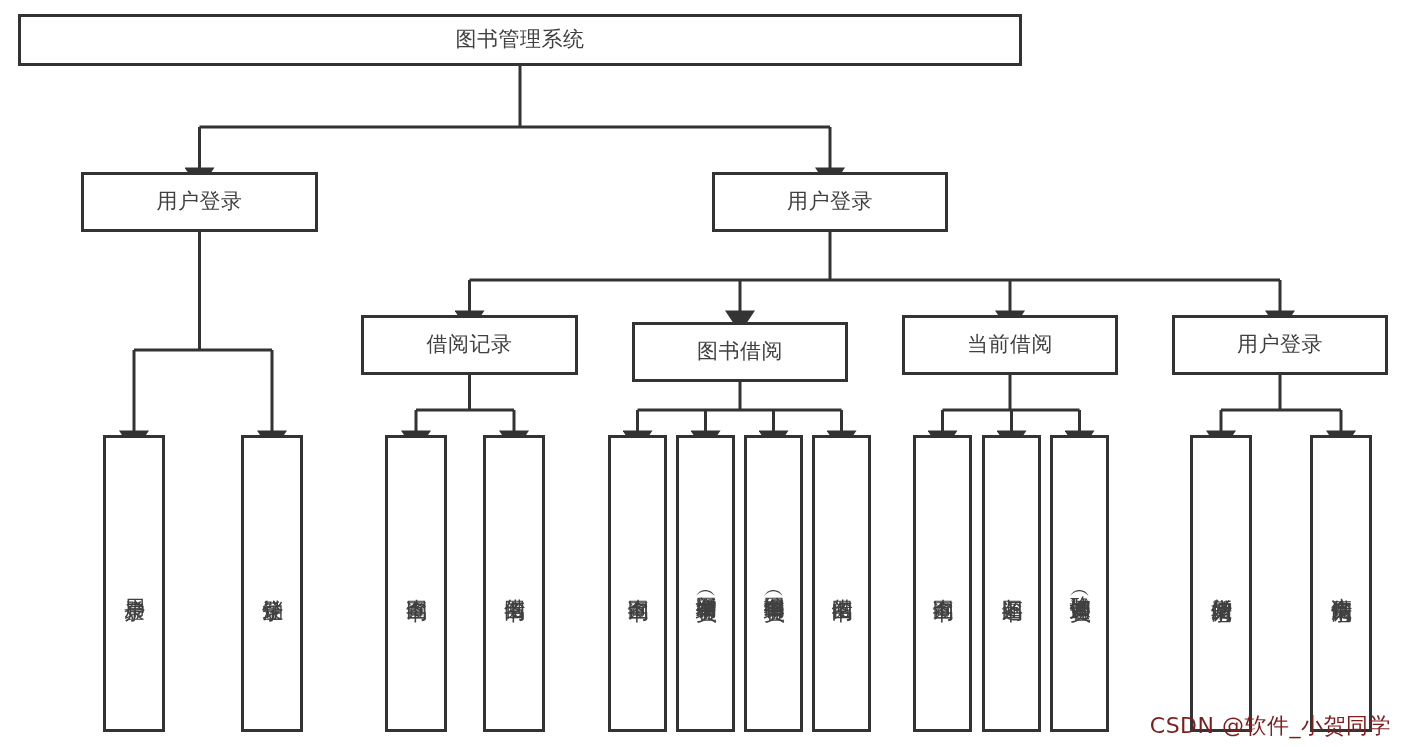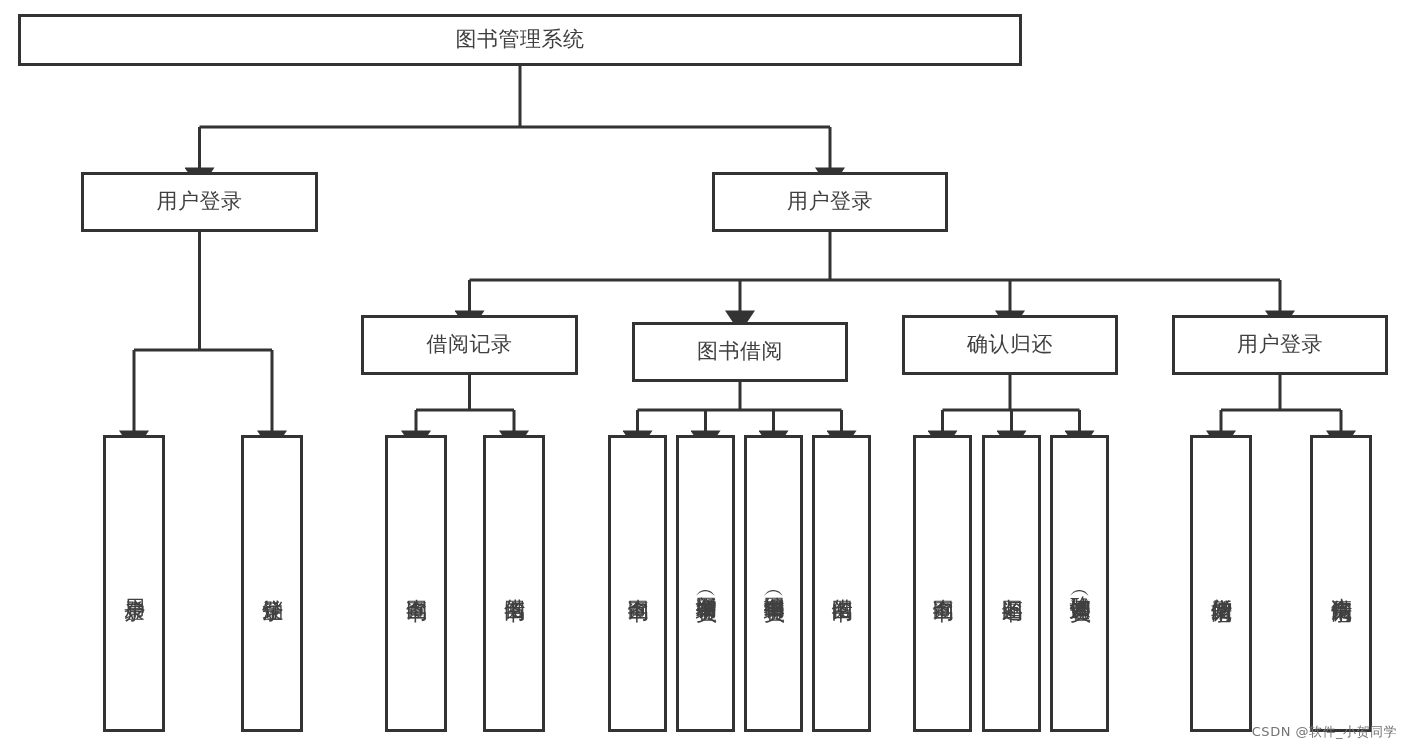--- a/index.html
+++ b/index.html
@@ -52,24 +52,24 @@
   }
   .node-label {
     display: block;
     white-space: pre;
   }
   .node.vertical .node-label {
     white-space: normal;
   }
   #watermark {
     position: absolute;
-    right: 8px;
+    right: 14px;
     bottom: 6px;
-    font-size: 13px;
-    color: #737373;
+    font-size: 22px;
+    color: #7f1d1d;
     letter-spacing: 0.5px;
     white-space: nowrap;
     pointer-events: none;
   }
 </style>
 </head>
 <body>
 
 <div id="diagram-root">
 
@@ -126,21 +126,21 @@
       <div class="node horizontal" style="left: 712px; top: 172px; width: 236px; height: 60px;">
         <span class="node-label">用户登录</span>
       </div>
       <div class="node horizontal" style="left: 361px; top: 315px; width: 217px; height: 60px;">
         <span class="node-label">借阅记录</span>
       </div>
       <div class="node horizontal" style="left: 632px; top: 322px; width: 216px; height: 60px; justify-content: center;">
         <span class="node-label">图书借阅</span>
       </div>
       <div class="node horizontal" style="left: 902px; top: 315px; width: 216px; height: 60px;">
-        <span class="node-label">确认归还</span>
+        <span class="node-label">当前借阅</span>
       </div>
       <div class="node horizontal" style="left: 1172px; top: 315px; width: 216px; height: 60px;">
         <span class="node-label">用户登录</span>
       </div>
       <div class="node vertical" style="left: 103px; top: 435px; width: 62px; height: 297px;">
         <span class="node-label">用户登录</span>
       </div>
       <div class="node vertical" style="left: 241px; top: 435px; width: 62px; height: 297px;">
         <span class="node-label">注销登录</span>
       </div>

